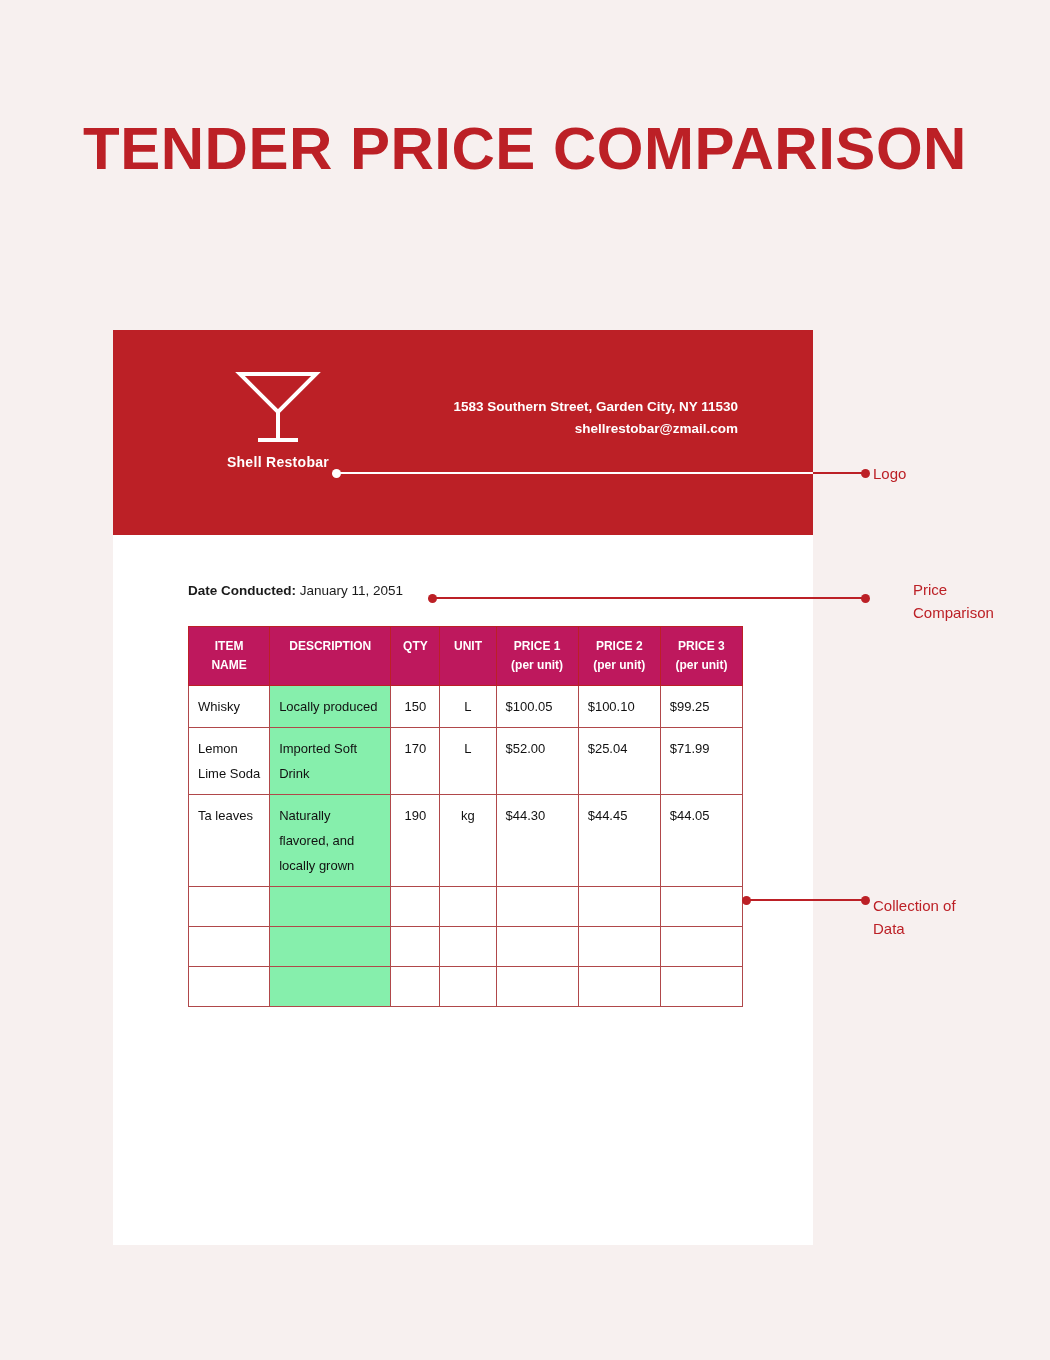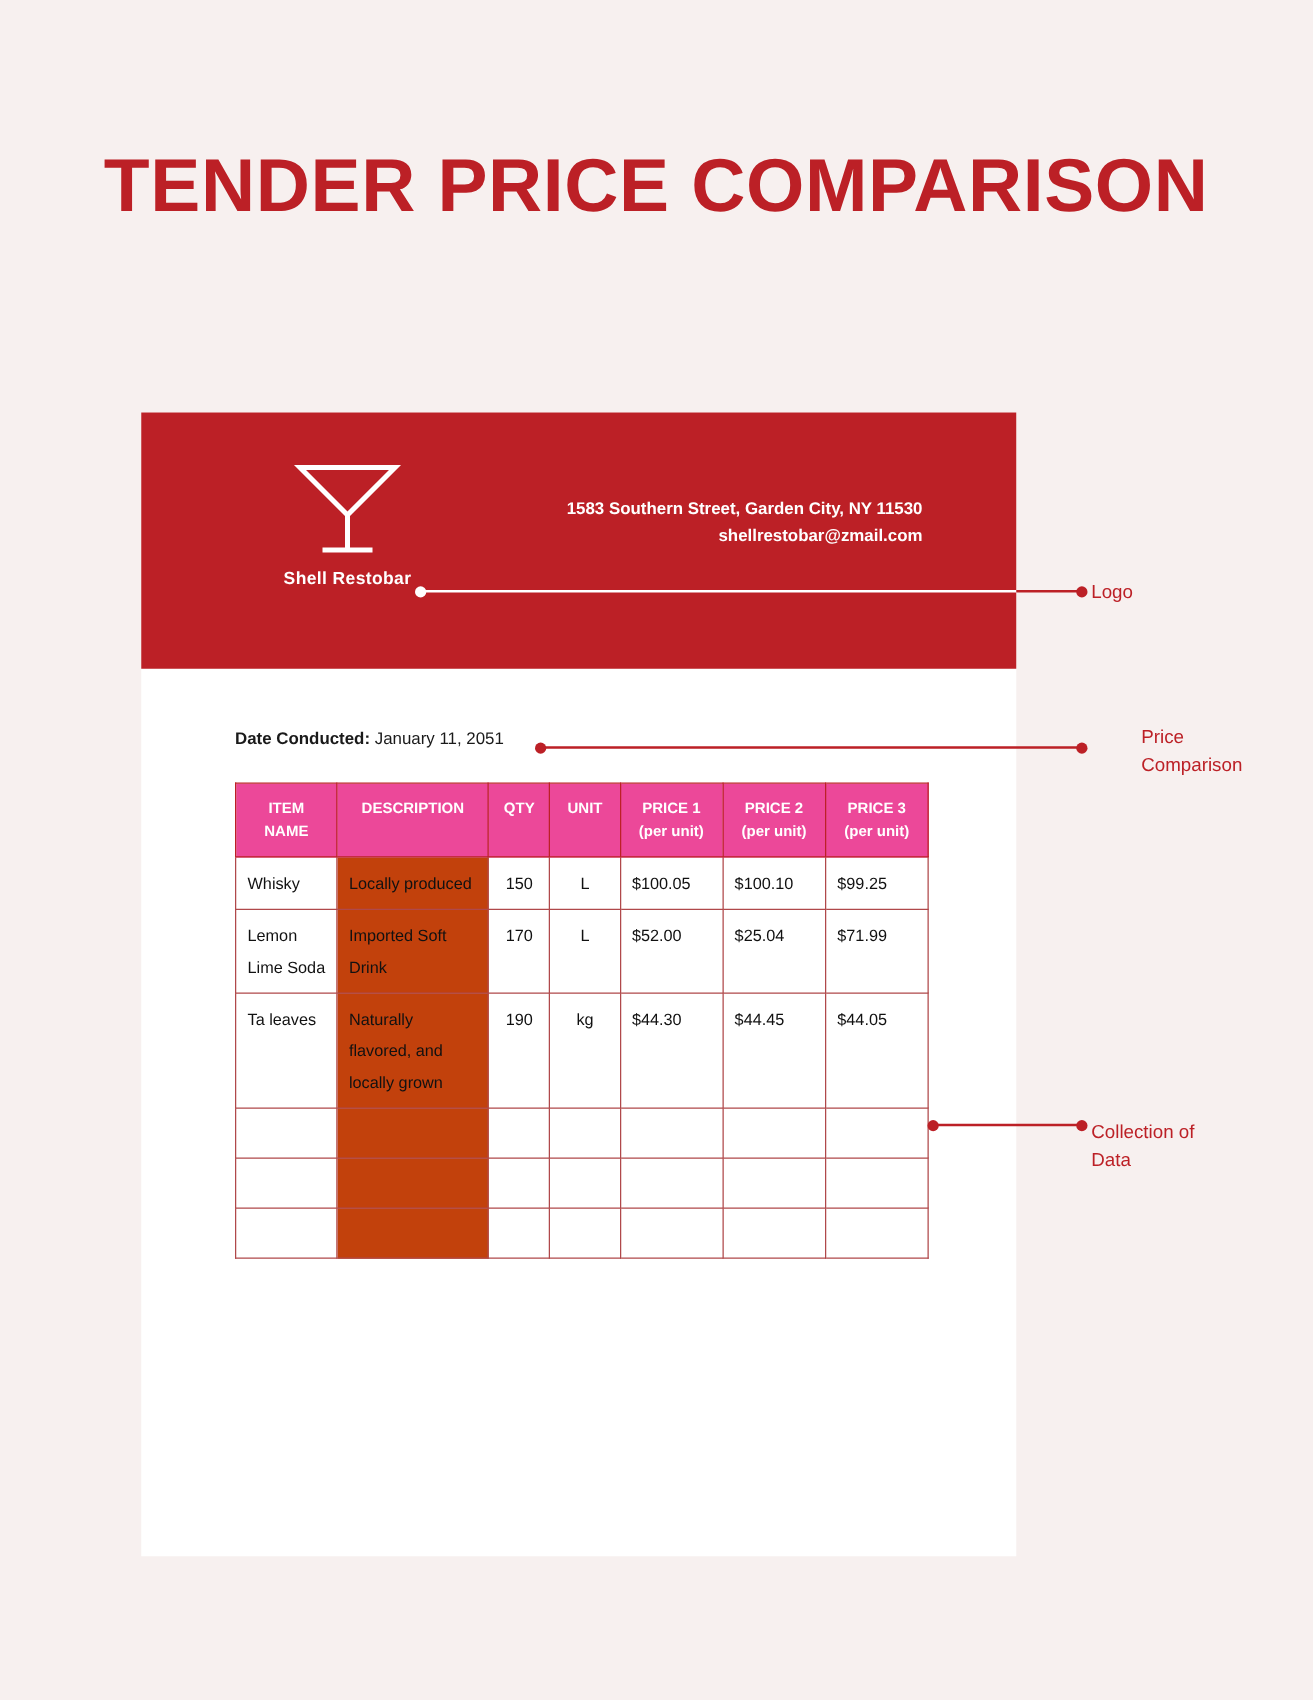--- a/index.html
+++ b/index.html
@@ -100,31 +100,31 @@
   table.price-table th,
   table.price-table td {
     border: 1px solid #b0484a;
     font-size: 13px;
     color: #111;
     padding: 8px 9px;
     vertical-align: top;
     line-height: 25px;
   }
   table.price-table thead th {
-    background: #ec4899;
+    background: #be185d;
     color: #ffffff;
     font-size: 12px;
     font-weight: bold;
     text-align: center;
     line-height: 19px;
     padding: 10px 4px;
     border-color: #bc2026;
   }
   table.price-table thead th span { display: block; }
-  td.c-desc { background: #c2410c; }
+  td.c-desc { background: #86efac; }
   .col-item  { width: 81px; }
   .col-desc  { width: 121px; }
   .col-qty   { width: 49px; }
   .col-unit  { width: 56px; }
   .col-price { width: 82px; }
   td.c-qty, td.c-unit { text-align: center; }
   tr.empty-row td { height: 40px; line-height: 24px; }
 
   
   .annotation {

